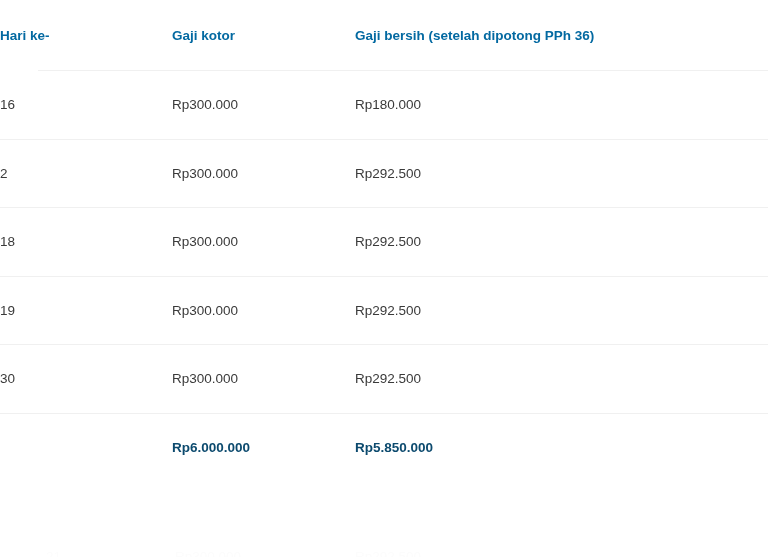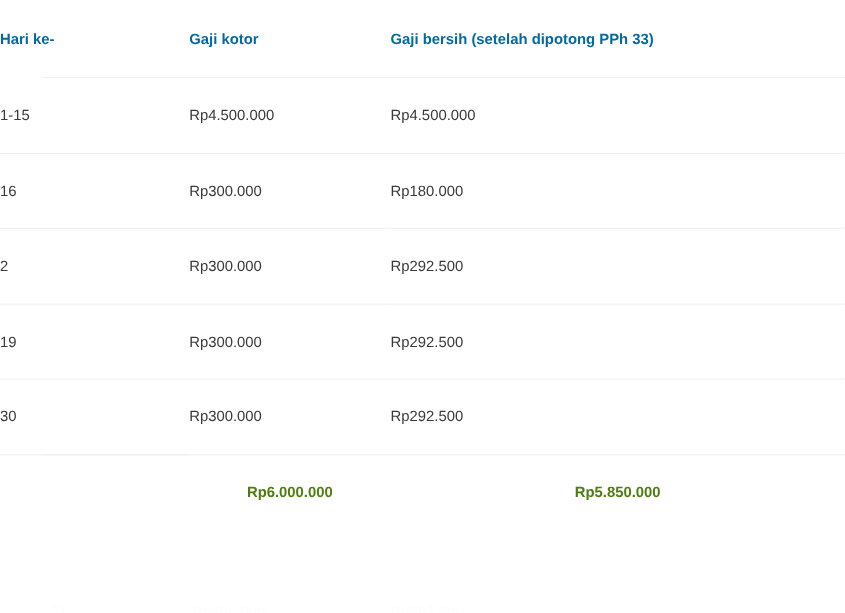--- a/index.html
+++ b/index.html
@@ -73,22 +73,22 @@
     right: 0;
     top: -1px;
     height: 1px;
     background: #f0f0f0;
   }
 
   
   tr.total-row td {
     border-top: 1px solid #f0f0f0;
     font-weight: bold;
-    color: #4d7c0f;
-    text-align: center;
+    color: #0c4a6e;
+    text-align: left;
     height: 62px;
   }
   tr.total-row td.col-day {
     padding-left: 0;
     position: relative;
   }
   tr.total-row td.col-day::before {
     content: "";
     position: absolute;
     left: 38px;
@@ -121,36 +121,36 @@
   .clipped-cell-3 { width: 413px; box-sizing: border-box; }
 </style>
 </head>
 <body>
 
 <table class="salary-table">
   <thead>
     <tr>
       <th class="col-day">Hari ke-</th>
       <th class="col-gross">Gaji kotor</th>
-      <th class="col-net">Gaji bersih (setelah dipotong PPh 33)</th>
+      <th class="col-net">Gaji bersih (setelah dipotong PPh 36)</th>
     </tr>
   </thead>
   <tbody>
-    <tr>
-      <td class="col-day">1-15</td>
-      <td class="col-gross">Rp4.500.000</td>
-      <td class="col-net">Rp4.500.000</td>
-    </tr>
     <tr>
       <td class="col-day">16</td>
       <td class="col-gross">Rp300.000</td>
       <td class="col-net">Rp180.000</td>
     </tr>
     <tr>
       <td class="col-day">2</td>
+      <td class="col-gross">Rp300.000</td>
+      <td class="col-net">Rp292.500</td>
+    </tr>
+    <tr>
+      <td class="col-day">18</td>
       <td class="col-gross">Rp300.000</td>
       <td class="col-net">Rp292.500</td>
     </tr>
     <tr>
       <td class="col-day">19</td>
       <td class="col-gross">Rp300.000</td>
       <td class="col-net">Rp292.500</td>
     </tr>
     <tr>
       <td class="col-day">30</td>

